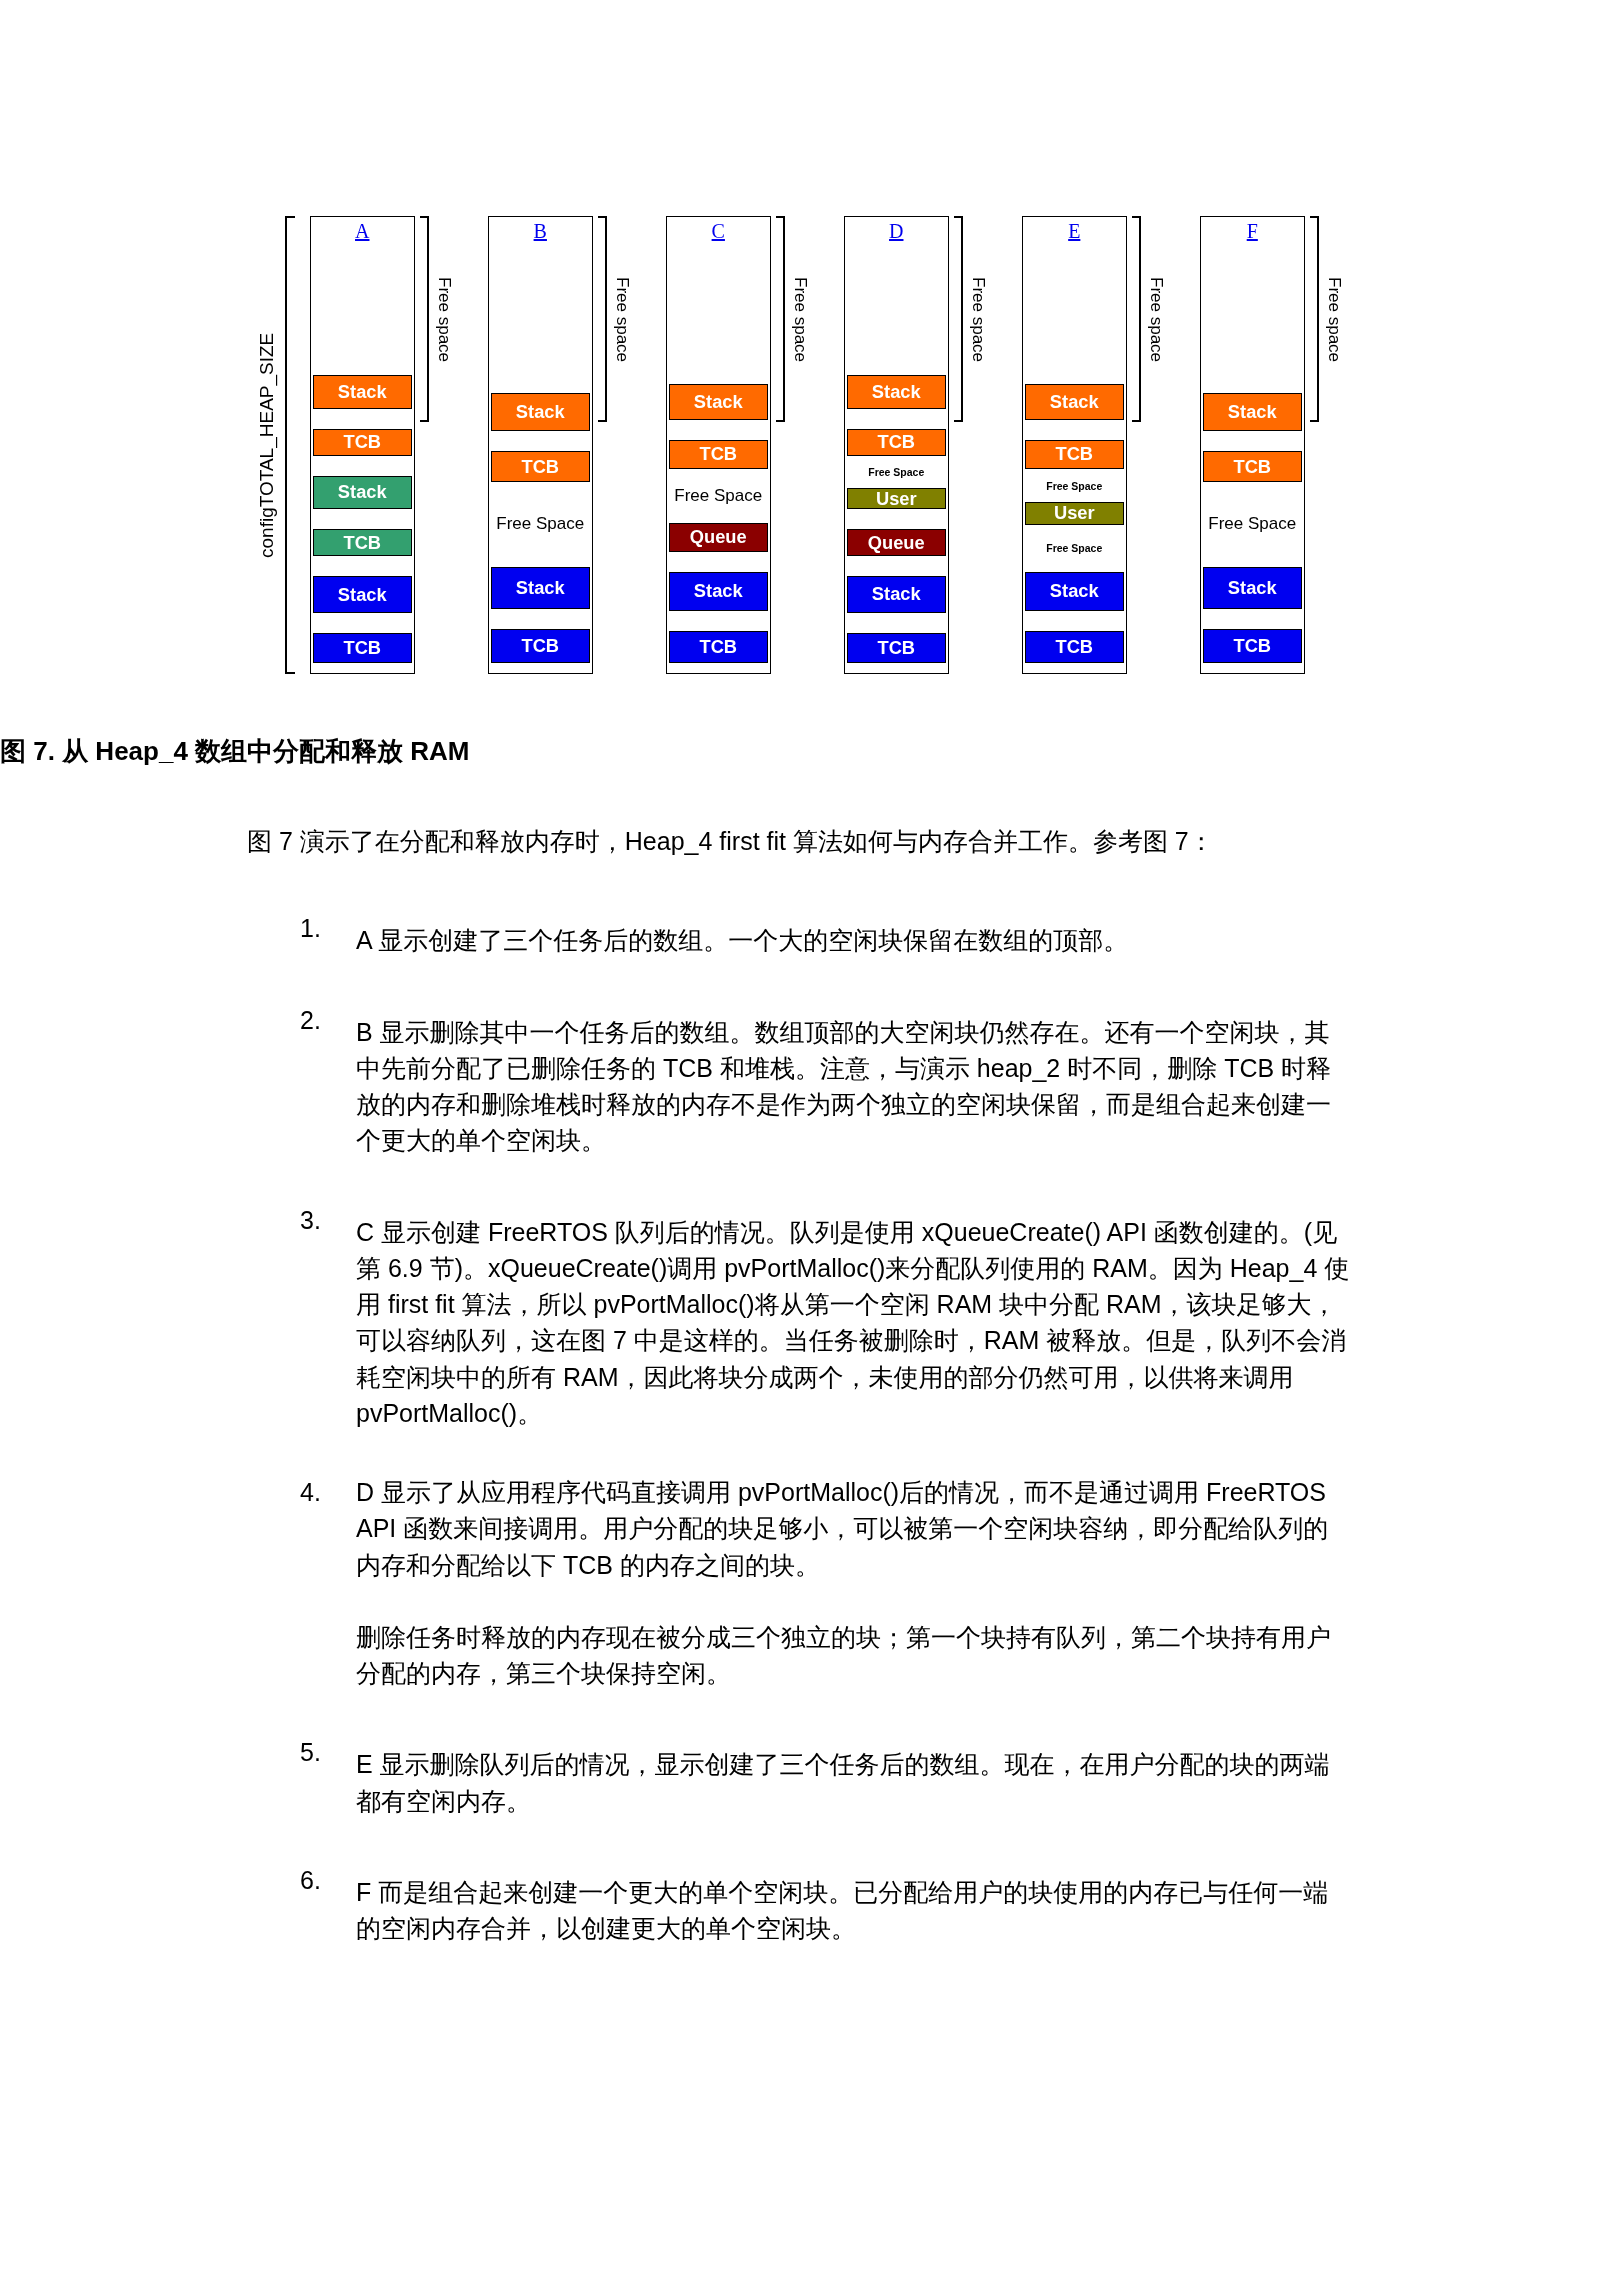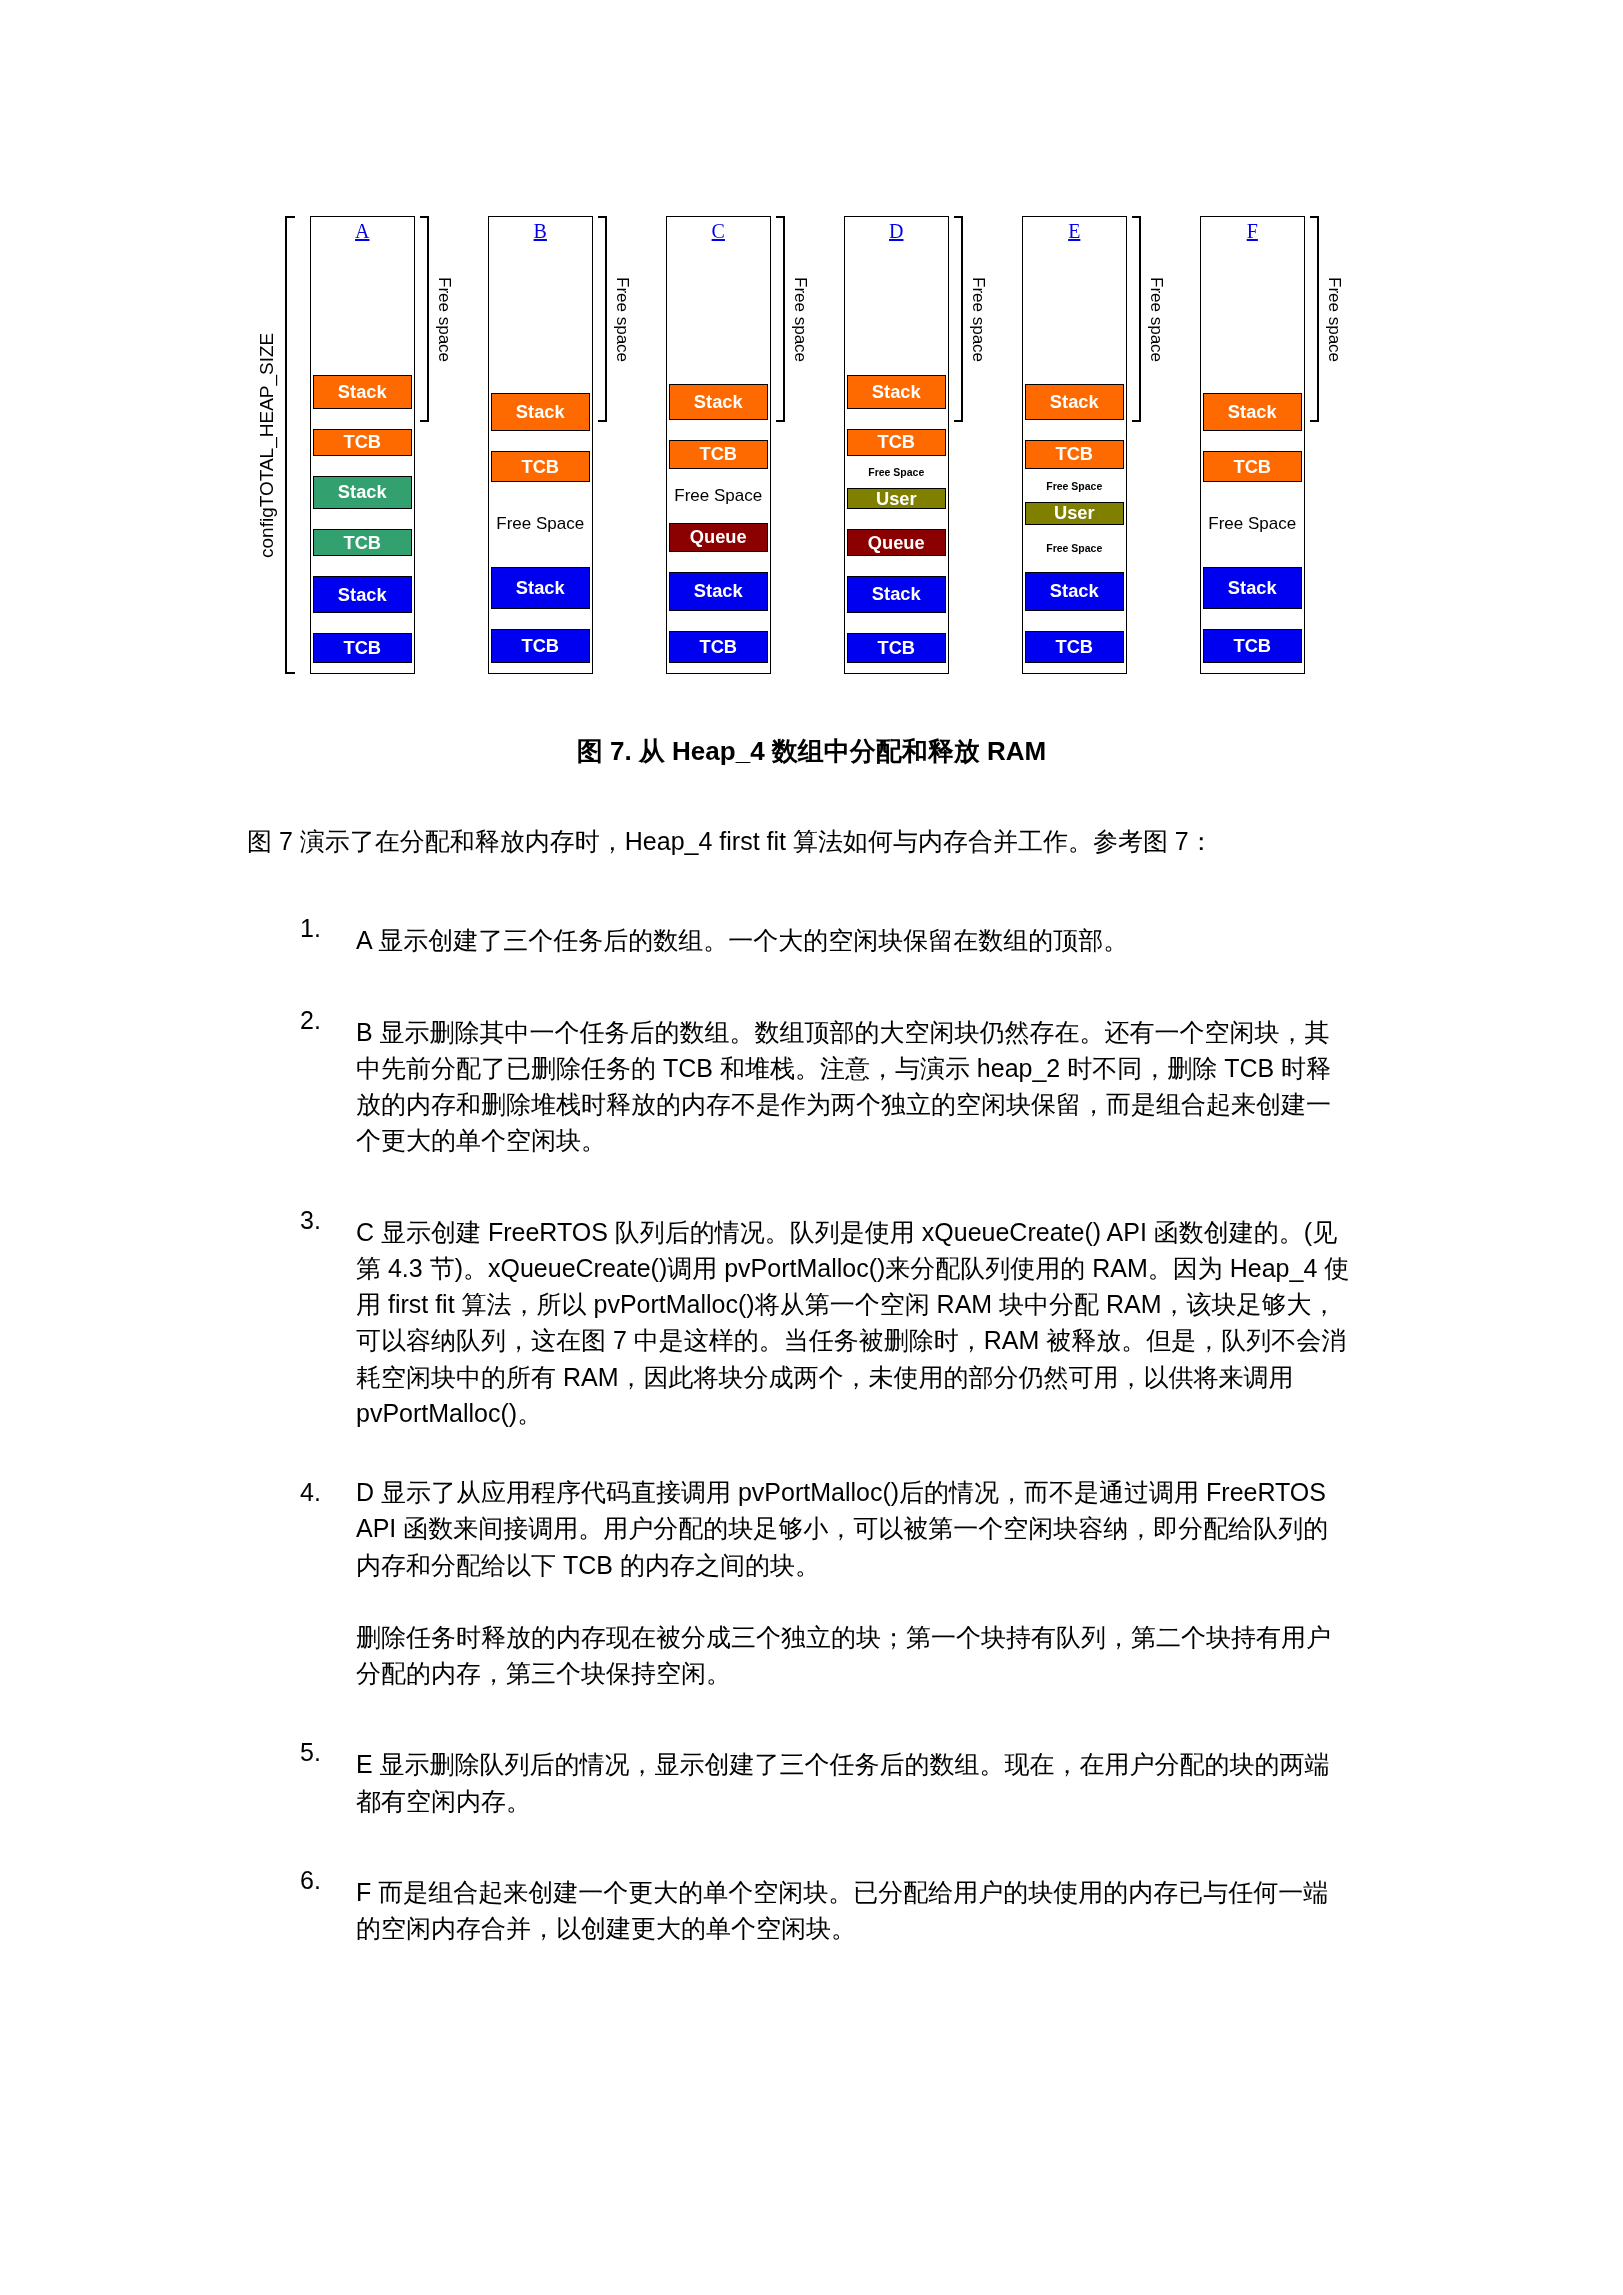--- a/index.html
+++ b/index.html
@@ -48,21 +48,21 @@
     border-right:2px solid #000; border-top:2px solid #000; border-bottom:2px solid #000;
   }
   .bracket-label {
     position:absolute; left:19.6px; top:0; height:45%;
     writing-mode:vertical-rl; font-size:17px;
     display:flex; align-items:center; justify-content:center;
     white-space:nowrap;
   }
 
   
-  .caption { margin-top:60px; text-align:center; font-size:26px; font-weight:bold; }
+  .caption { margin-top:60px; font-size:26px; font-weight:bold; }
   .intro { margin:54px 249px 0 247px; font-size:25px; line-height:1.45; }
   .numbered-list { margin:51px 249px 0 300px; }
   .list-item { display:flex; margin-bottom:43px; }
   .list-num { flex:0 0 56px; font-size:25px; line-height:1.45; }
   .list-body { max-width:995px; }
   .list-para { font-size:25px; line-height:1.45; margin-bottom:36px; }
   .list-para:last-child { margin-bottom:0;margin-top:12px; }
 </style>
 </head>
 <body>
@@ -187,21 +187,21 @@
       </div>
       <div class="list-item">
         <div class="list-num">2.</div>
         <div class="list-body">
           <p class="list-para">B 显示删除其中一个任务后的数组。数组顶部的大空闲块仍然存在。还有一个空闲块，其中先前分配了已删除任务的 TCB 和堆栈。注意，与演示 heap_2 时不同，删除 TCB 时释放的内存和删除堆栈时释放的内存不是作为两个独立的空闲块保留，而是组合起来创建一个更大的单个空闲块。</p>
         </div>
       </div>
       <div class="list-item">
         <div class="list-num">3.</div>
         <div class="list-body">
-          <p class="list-para">C 显示创建 FreeRTOS 队列后的情况。队列是使用 xQueueCreate() API 函数创建的。(见第 4.3 节)。xQueueCreate()调用 pvPortMalloc()来分配队列使用的 RAM。因为 Heap_4 使用 first fit 算法，所以 pvPortMalloc()将从第一个空闲 RAM 块中分配 RAM，该块足够大，可以容纳队列，这在图 7 中是这样的。当任务被删除时，RAM 被释放。但是，队列不会消耗空闲块中的所有 RAM，因此将块分成两个，未使用的部分仍然可用，以供将来调用 pvPortMalloc()。</p>
+          <p class="list-para">C 显示创建 FreeRTOS 队列后的情况。队列是使用 xQueueCreate() API 函数创建的。(见第 6.9 节)。xQueueCreate()调用 pvPortMalloc()来分配队列使用的 RAM。因为 Heap_4 使用 first fit 算法，所以 pvPortMalloc()将从第一个空闲 RAM 块中分配 RAM，该块足够大，可以容纳队列，这在图 7 中是这样的。当任务被删除时，RAM 被释放。但是，队列不会消耗空闲块中的所有 RAM，因此将块分成两个，未使用的部分仍然可用，以供将来调用 pvPortMalloc()。</p>
         </div>
       </div>
       <div class="list-item">
         <div class="list-num">4.</div>
         <div class="list-body">
           <p class="list-para">D 显示了从应用程序代码直接调用 pvPortMalloc()后的情况，而不是通过调用 FreeRTOS API 函数来间接调用。用户分配的块足够小，可以被第一个空闲块容纳，即分配给队列的内存和分配给以下 TCB 的内存之间的块。</p>
           <p class="list-para">删除任务时释放的内存现在被分成三个独立的块；第一个块持有队列，第二个块持有用户分配的内存，第三个块保持空闲。</p>
         </div>
       </div>
       <div class="list-item">

